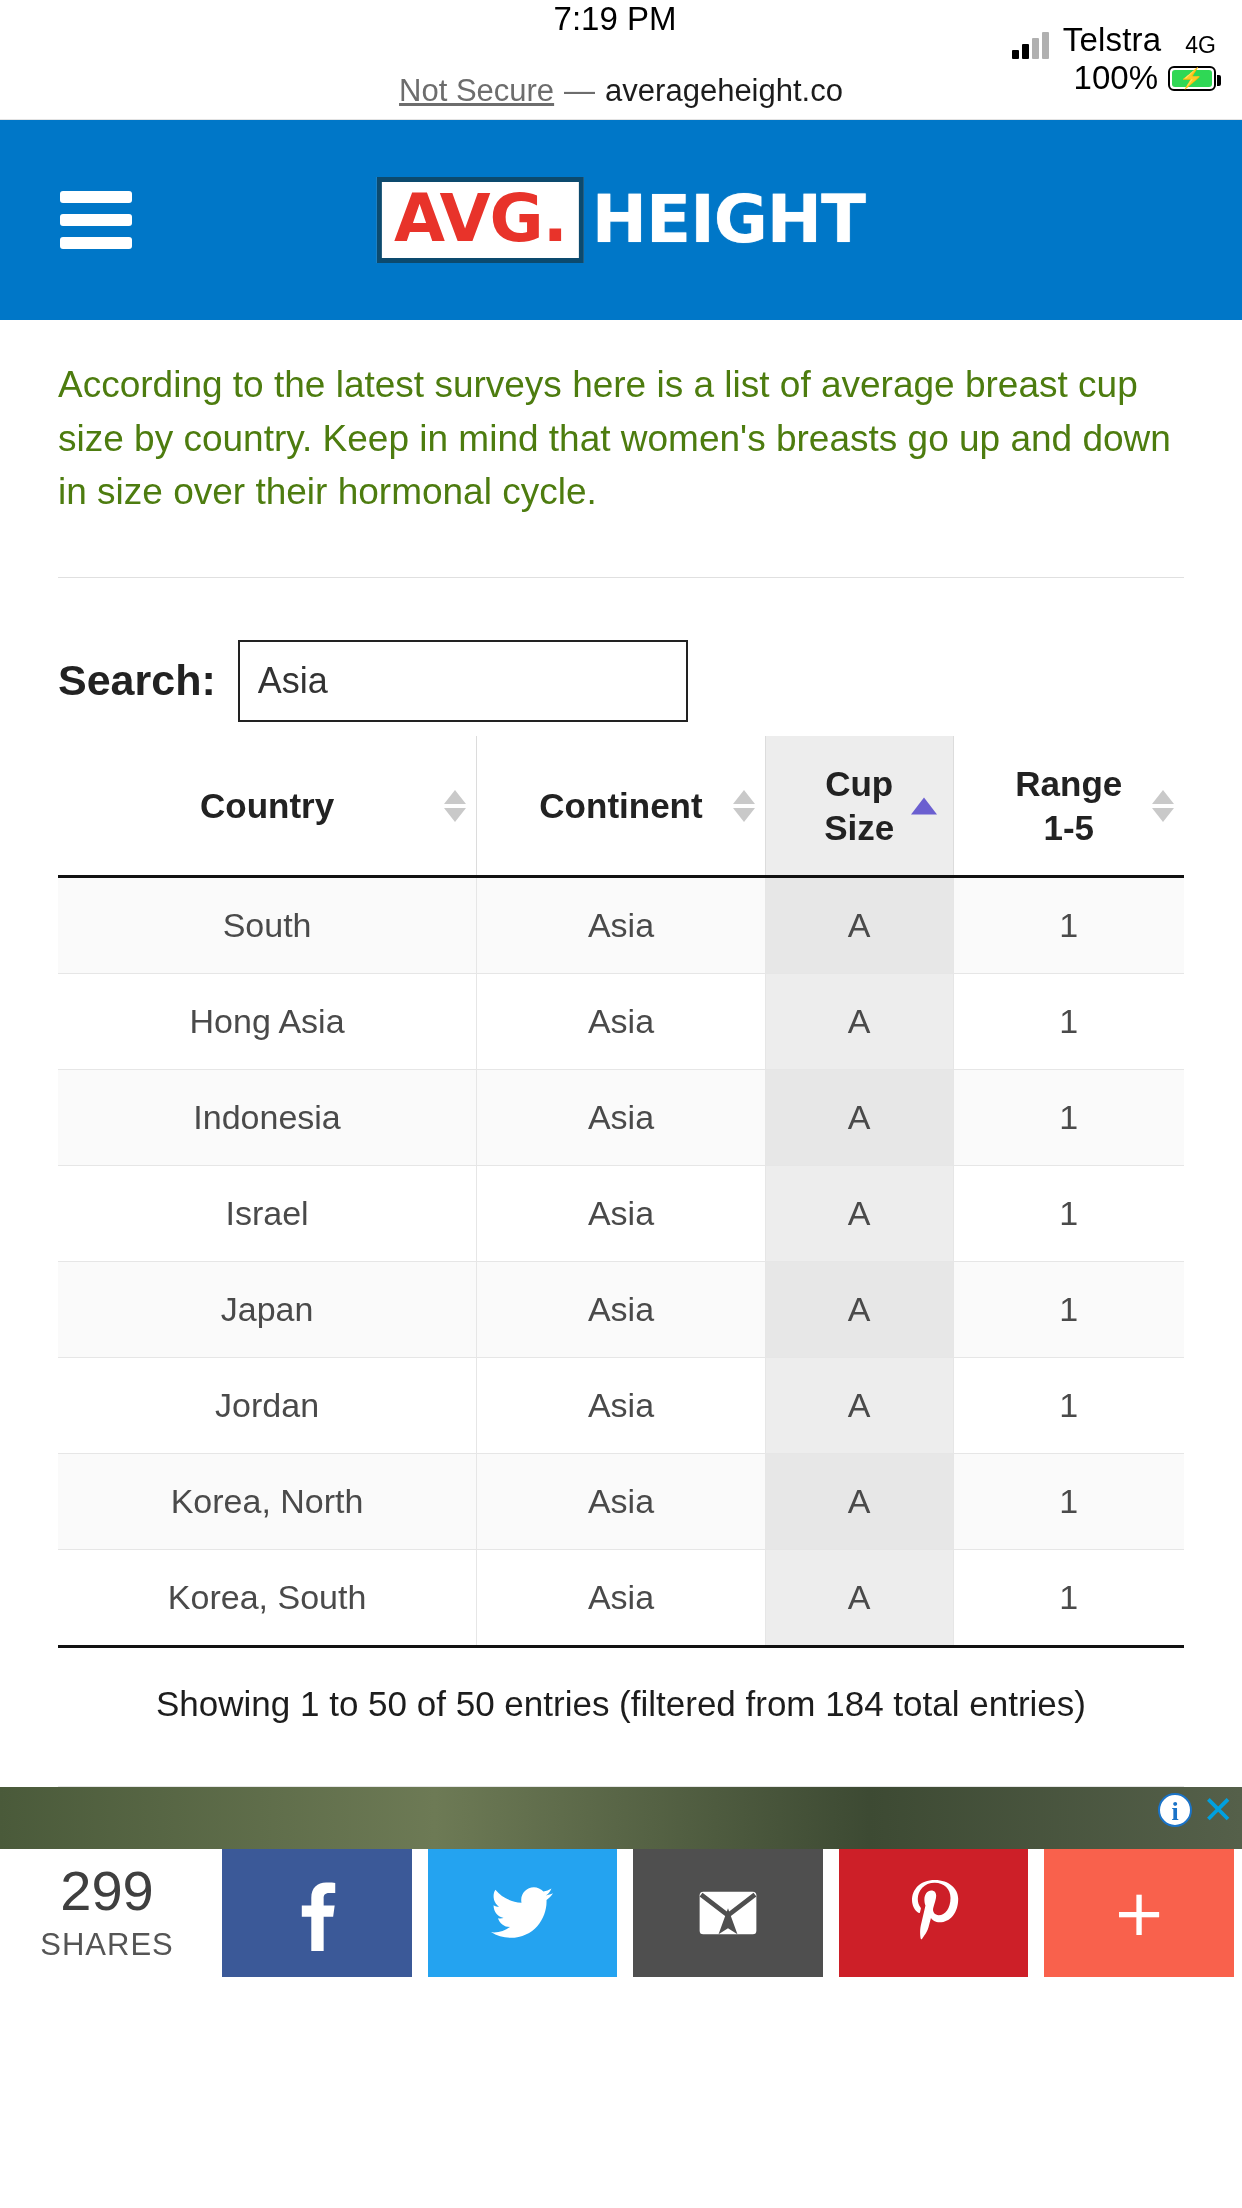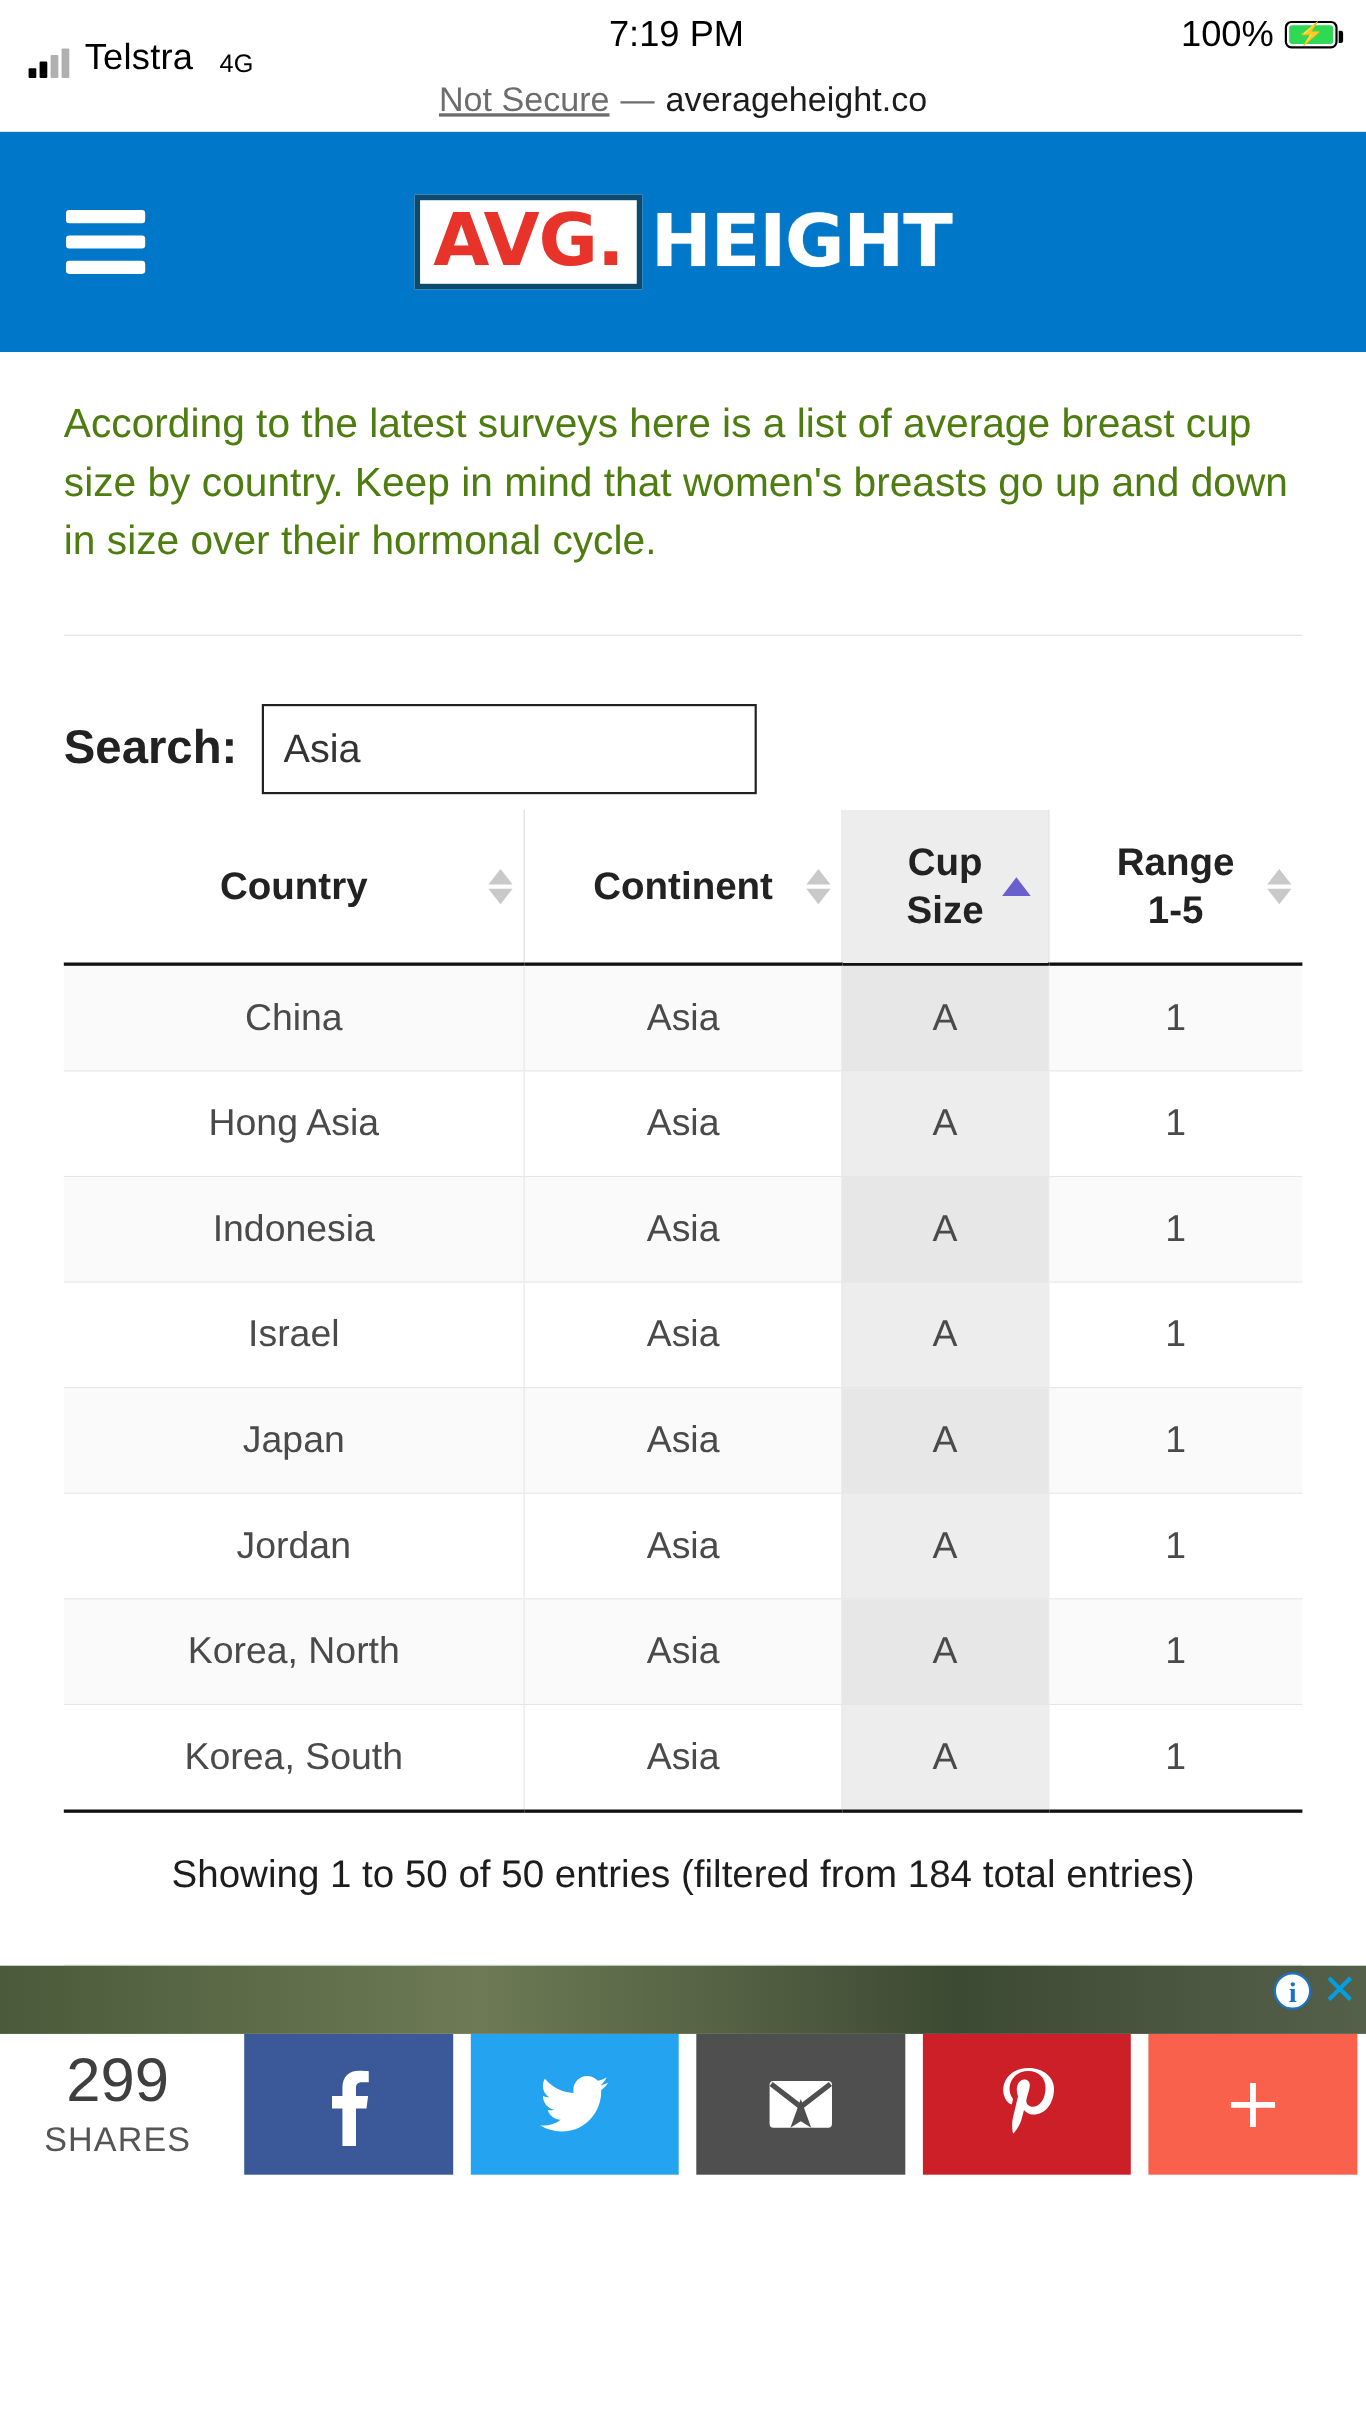--- a/index.html
+++ b/index.html
@@ -8,25 +8,26 @@
     height: 2208px;
     background: #ffffff;
     font-family: "Liberation Sans", sans-serif;
     -webkit-font-smoothing: antialiased;
   }
 
   
   .statusbar {
     height: 62px;
     display: flex;
-    align-items: flex-start;
-    padding: 12px 26px;
+    align-items: flex-end;
+    padding: 0 26px;
     font-size: 34px;
     color: #000;
     position: relative;
+    flex-direction: column;
   }
   .sb-left { display: flex; align-items: flex-end; gap: 14px; }
   .signal { display: flex; align-items: flex-end; gap: 3px; height: 26px; }
   .signal i { display: block; width: 7px; background: #000; border-radius: 1px; }
   .signal i:nth-child(1) { height: 9px; }
   .signal i:nth-child(2) { height: 15px; }
   .signal i:nth-child(3) { height: 21px; background: #b0b0b0; }
   .signal i:nth-child(4) { height: 27px; background: #b0b0b0; }
   .carrier { font-size: 33px; letter-spacing: .2px; }
   .network { font-size: 23px; margin-left: 10px; margin-top: 32px; }
@@ -311,21 +312,21 @@
           <span>1-5</span>
           <span class="sortarrows">
               <span class="up"></span>
               <span class="down"></span>
             </span>
         </th>
       </tr>
     </thead>
     <tbody>
       <tr>
-        <td>China</td>
+        <td>South</td>
         <td>Asia</td>
         <td class="sorted">A</td>
         <td>1</td>
       </tr>
       <tr>
         <td>Hong Asia</td>
         <td>Asia</td>
         <td class="sorted">A</td>
         <td>1</td>
       </tr>

